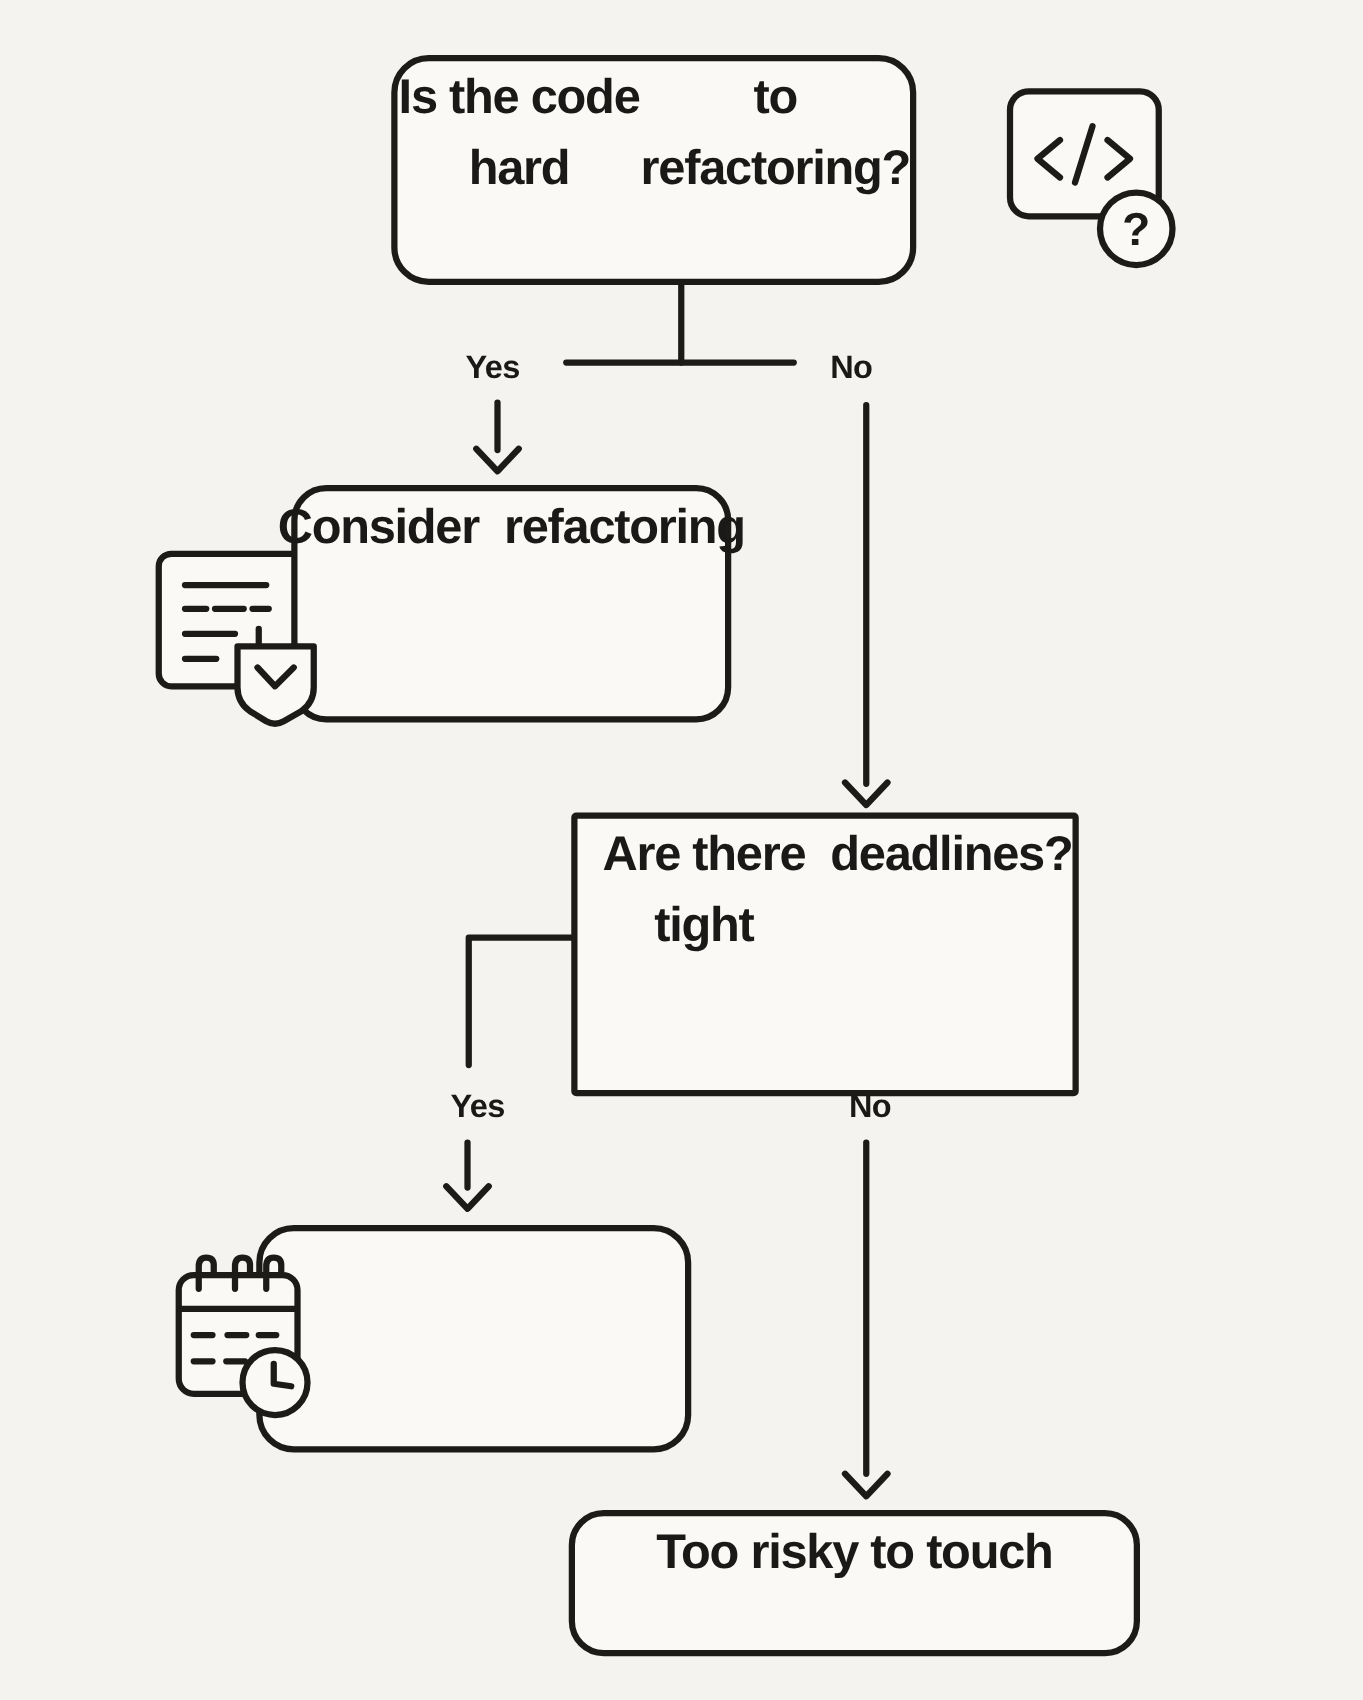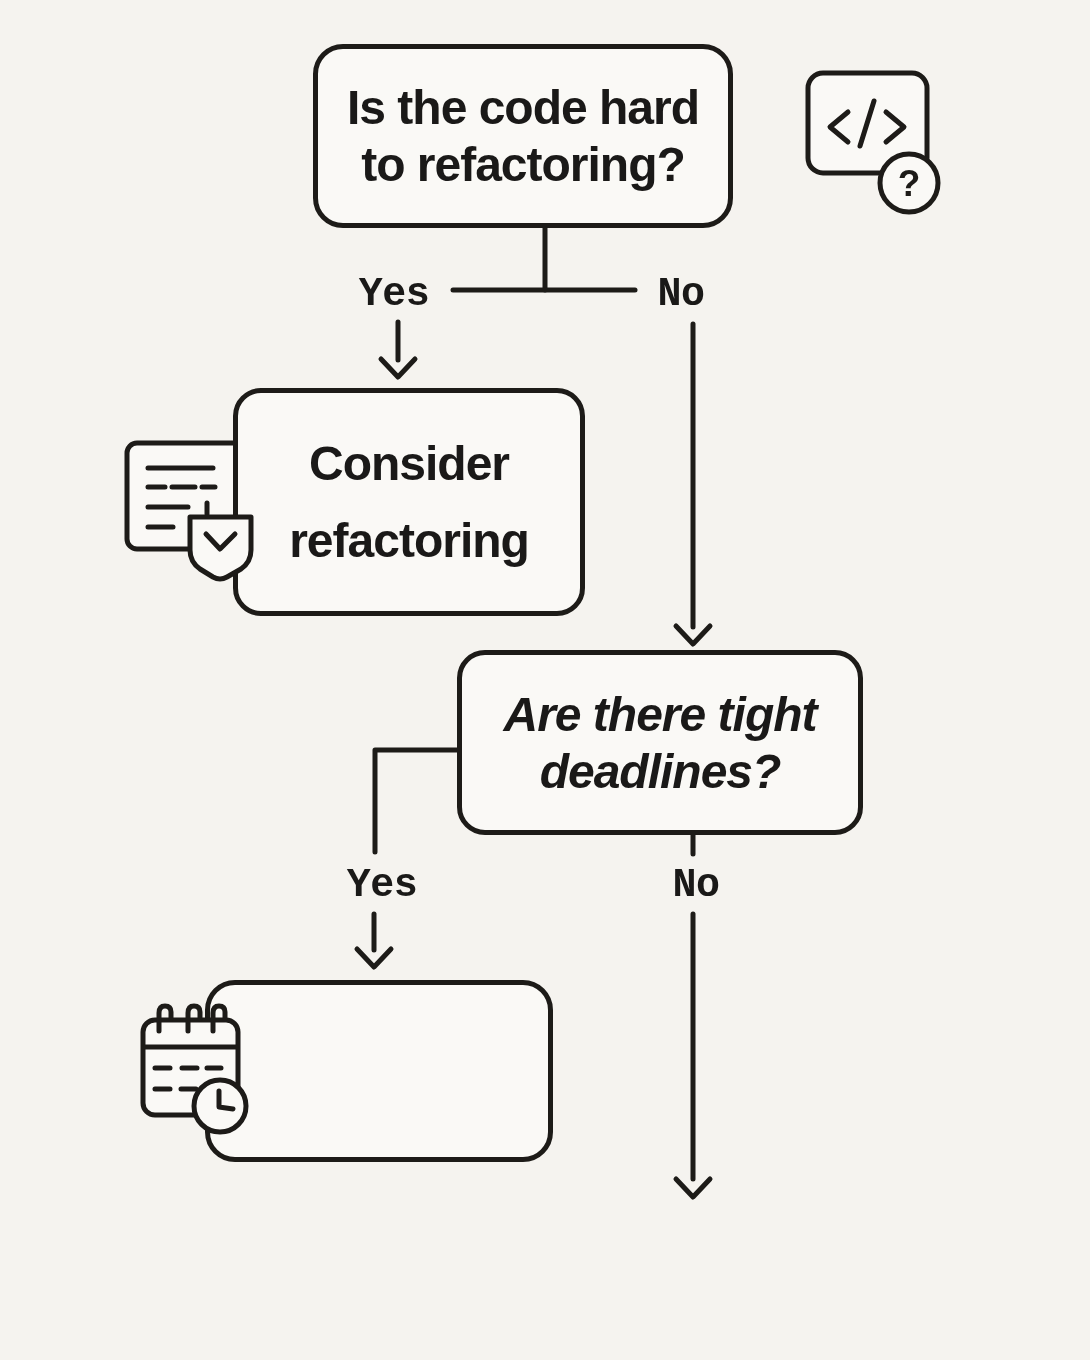--- a/index.html
+++ b/index.html
@@ -31,39 +31,38 @@
     stroke-linejoin:round;
   }
   .fill-bg{fill:var(--node-fill);}
   .node{
     position:absolute;
     z-index:2;
     box-sizing:border-box;
     border:5px solid var(--line);
     background:var(--node-fill);
     display:flex;
-    flex-direction:column;
-    align-items:center;
+    flex-direction:row;
+    align-items:flex-start;
     justify-content:center;
     text-align:center;
-    font-size:48px;
+    font-size:39px;
     font-weight:700;
     letter-spacing:-1px;
     line-height:57px;
     color:var(--text);
   }
   .branch-label{
     position:absolute;
     z-index:3;
     transform:translate(-50%,-50%);
-    font-size:40px;
+    font-size:26px;
     font-weight:700;
     letter-spacing:-0.5px;
     white-space:nowrap;
-    font-family:Liberation Mono, monospace;
   }
   .qmark{
     font-family:"Liberation Sans",sans-serif;
     font-size:37px;
     font-weight:700;
     fill:var(--line);
   }
 </style>
 </head>
 <body>
@@ -101,33 +100,36 @@
       <rect class="ln fill-bg" x="127" y="443" width="120" height="106" rx="10"></rect>
       <path class="ln" d="M148 468 H213 M148 487 H165 M172 487 H195 M202 487 H215 M148 507 H188 M148 527 H173"></path>
     </g>
   </svg>
 
   <div class="node" style="left:313px;top:44px;width:420px;height:184px;border-radius:30px;">
     <span>Is the code hard</span>
     <span>to refactoring?</span>
   </div>
 
-  <div class="node" style="left:233px;top:388px;width:352px;height:228px;border-radius:28px;gap:20px;">
+  <div class="node" style="left:233px;top:388px;width:352px;height:190px;border-radius:28px;gap:20px;">
     <span>Consider</span>
     <span>refactoring</span>
   </div>
 
-  <div class="node" style="left:457px;top:650px;width:406px;height:185px;border-radius:28px;font-style:italic;">
+  <div class="node" style="left:457px;top:650px;width:406px;height:227px;border-radius:4px;">
     <span>Are there tight</span>
     <span>deadlines?</span>
   </div>
 
   <div class="node" style="left:205px;top:980px;width:348px;height:182px;border-radius:30px;">
   </div>
 
+  <div class="node" style="left:455px;top:1208px;width:457px;height:117px;border-radius:28px;">
+    <span>Too risky to touch</span>
+  </div>
 
   <div class="branch-label" style="left:394px;top:294px;">Yes</div>
   <div class="branch-label" style="left:681px;top:294px;">No</div>
   <div class="branch-label" style="left:382px;top:885px;">Yes</div>
   <div class="branch-label" style="left:696px;top:885px;">No</div>
 
   <svg class="layer front" viewBox="0 0 1090 1360">
 
     <g>
       <path class="ln" d="M207 514 V503"></path>

